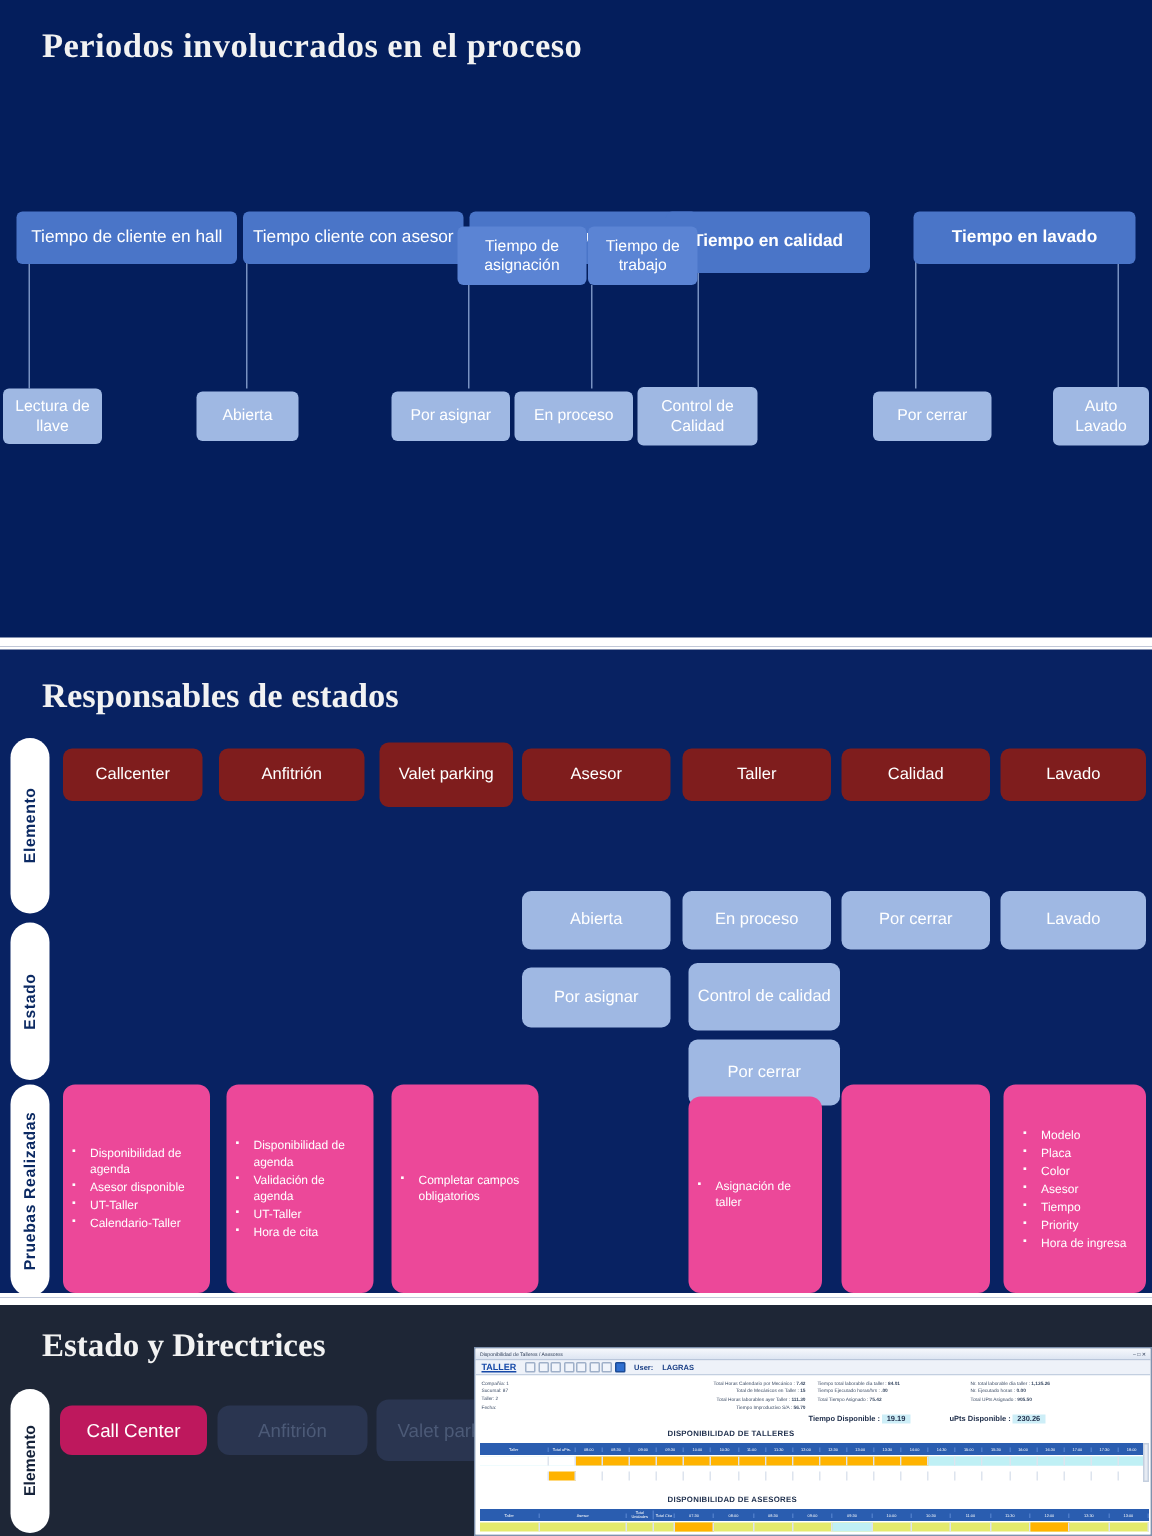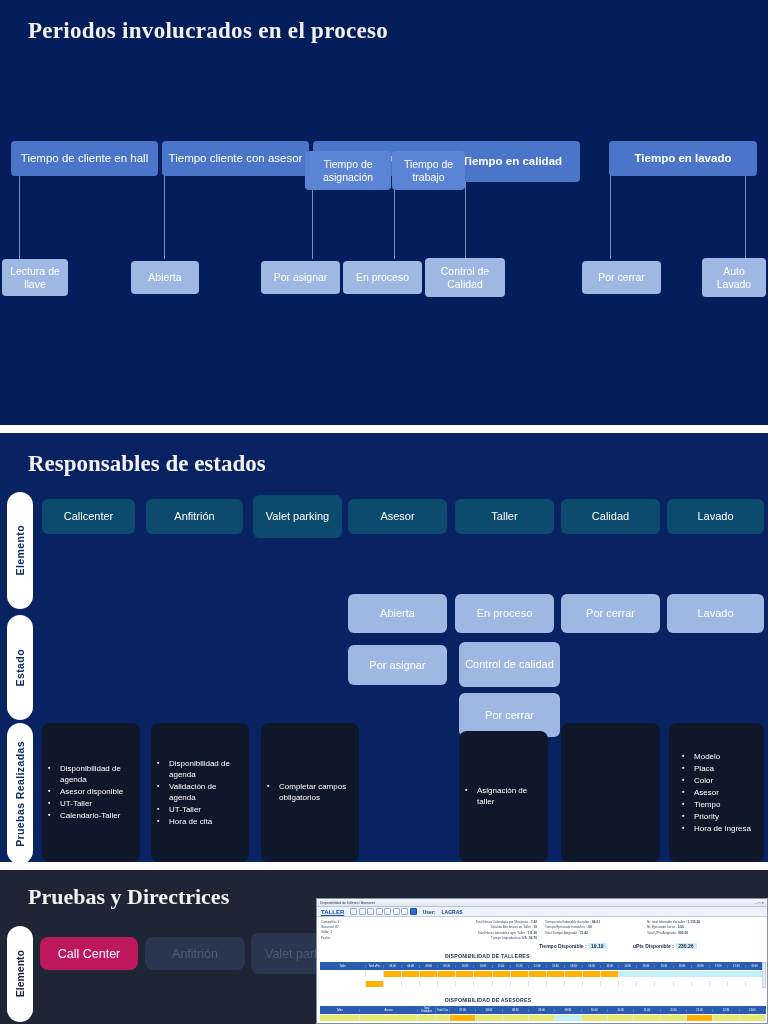--- a/index.html
+++ b/index.html
@@ -63,33 +63,33 @@
     position: absolute; left: 7px; width: 26px;
     background: #ffffff; border-radius: 13px;
     display: flex; align-items: center; justify-content: center;
   }
   .rowlabel span {
     writing-mode: vertical-rl; transform: rotate(180deg);
     font-size: 10.5px; font-weight: bold; color: #0c2a63;
     letter-spacing: .4px; text-align: center; line-height: 12px;
   }
   .elem-box {
-    position: absolute; background: #0c4a6e; border-radius: 6px;
+    position: absolute; background: #7f1d1d; border-radius: 6px;
     color: #ffffff; font-size: 11px; line-height: 13px;
     display: flex; align-items: center; justify-content: center;
     text-align: center; padding: 2px 4px;
   }
   .estado-box {
     position: absolute; background: #9fb8e3; border-radius: 6px;
     color: #ffffff; font-size: 11px; line-height: 13px;
     display: flex; align-items: center; justify-content: center;
     text-align: center; padding: 2px 4px;
   }
   .pruebas-box {
-    position: absolute; background: #0f172a; border-radius: 8px;
+    position: absolute; background: #ec4899; border-radius: 8px;
     color: #ffffff; font-size: 8px; line-height: 11px;
     display: flex; align-items: center; justify-content: center;
     padding: 22px 6px;
   }
   .pruebas-box ul { list-style: none; margin: 0; padding: 0; }
   .pruebas-box li { position: relative; padding-left: 12px; margin-bottom: 1px; }
   .pruebas-box li:before {
     content: "\25AA"; position: absolute; left: 0; top: -1px;
     font-size: 7px; color: #ffffff;
   }
@@ -325,21 +325,21 @@
         <li>Color</li>
         <li>Asesor</li>
         <li>Tiempo</li>
         <li>Priority</li>
         <li>Hora de ingresa</li>
       </ul>
     </div>
   </section>
 
   <section class="slide3">
-    <h1 class="slide3-title">Pruebas y Directrices</h1>
+    <h1 class="slide3-title">Estado y Directrices</h1>
 
     <div class="s3-rowlabel">
       <span>Elemento</span>
     </div>
 
     <div class="s3-chip active" style="left:40px; top:67px; width:98px; height:33px;">
       <span>Call Center</span>
     </div>
     <div class="s3-chip dim" style="left:145px; top:67px; width:100px; height:33px;">
       <span>Anfitrión</span>

